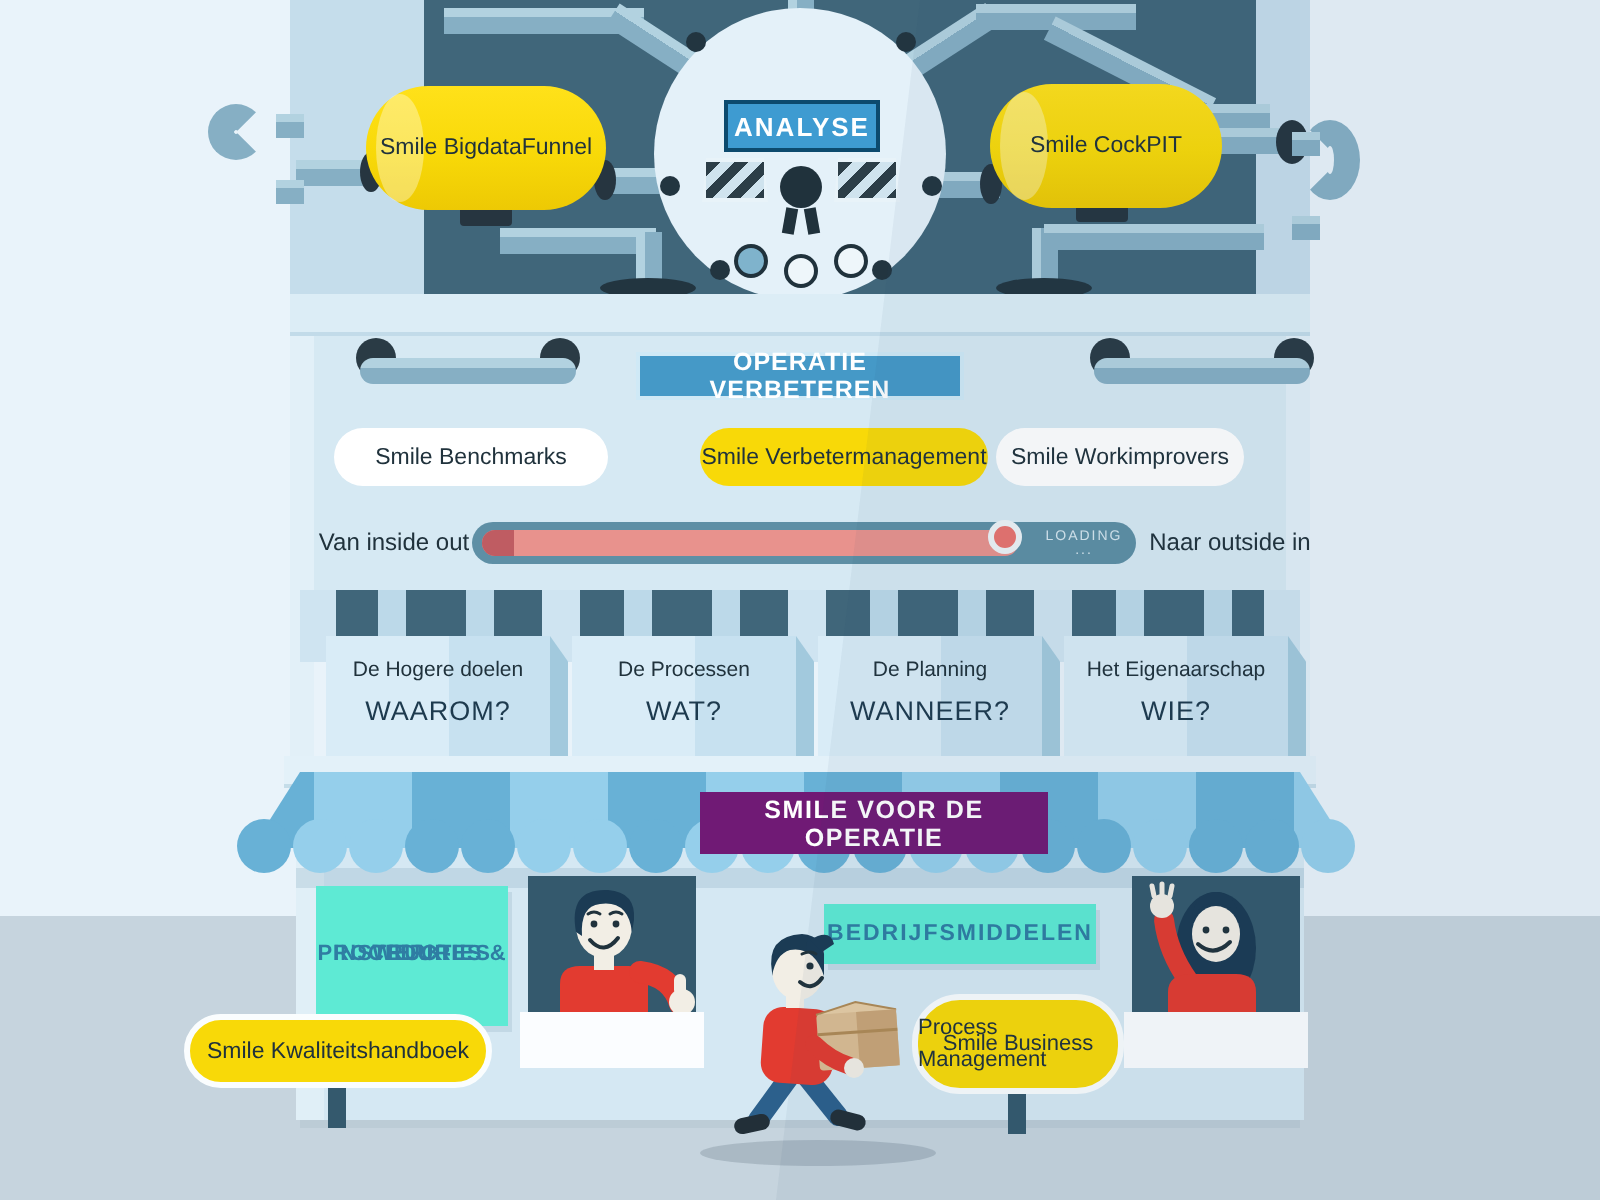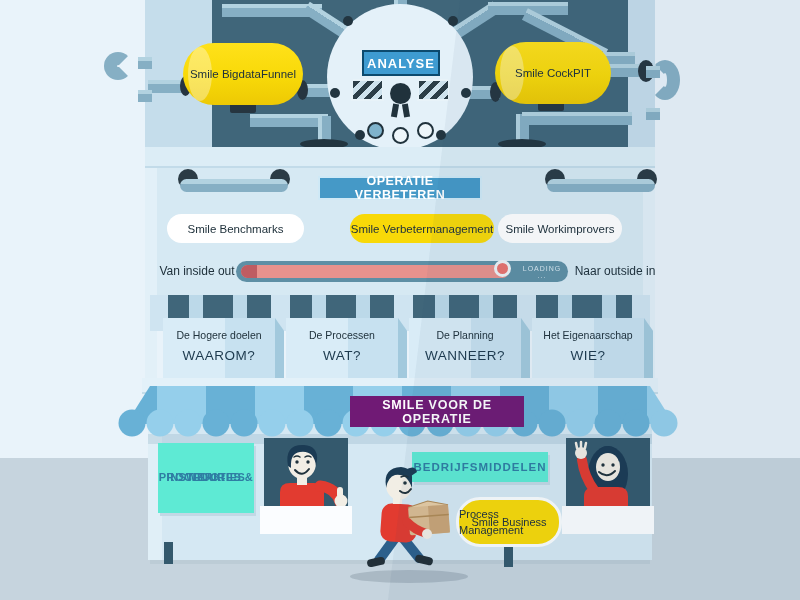--- a/index.html
+++ b/index.html
@@ -229,20 +229,23 @@
               display:flex;flex-direction:column;align-items:center;justify-content:center;line-height:1.55;">
     <span>PROCEDURES &amp;</span>
     <span>WERK-</span>
     <span>INSTRUCTIES</span>
   </div>
   <div class="sign txt" style="left:412px;top:452px;width:136px;height:30px;font-size:11.5px;letter-spacing:1px;">
     <span>BEDRIJFSMIDDELEN</span>
   </div>
 
   <div class="darkpost" style="left:164px;top:542px;width:9px;height:22px;"></div>
+  <div class="tag txt" style="left:92px;top:507px;width:154px;height:37px;border-radius:19px;font-size:11.5px;">
+    <span>Smile Kwaliteitshandboek</span>
+  </div>
   <div class="darkpost" style="left:504px;top:545px;width:9px;height:22px;"></div>
   <div class="tag" style="left:456px;top:497px;width:106px;height:50px;border-radius:24px;font-size:11px;
               display:flex;flex-direction:column;align-items:center;justify-content:center;line-height:1.5;">
     <span>Smile Business</span>
     <span>Process Management</span>
   </div>
 
   <svg style="left:108px;top:386px;" width="584" height="54" viewBox="0 0 584 54">
     <defs>
         <clipPath id="awn">

